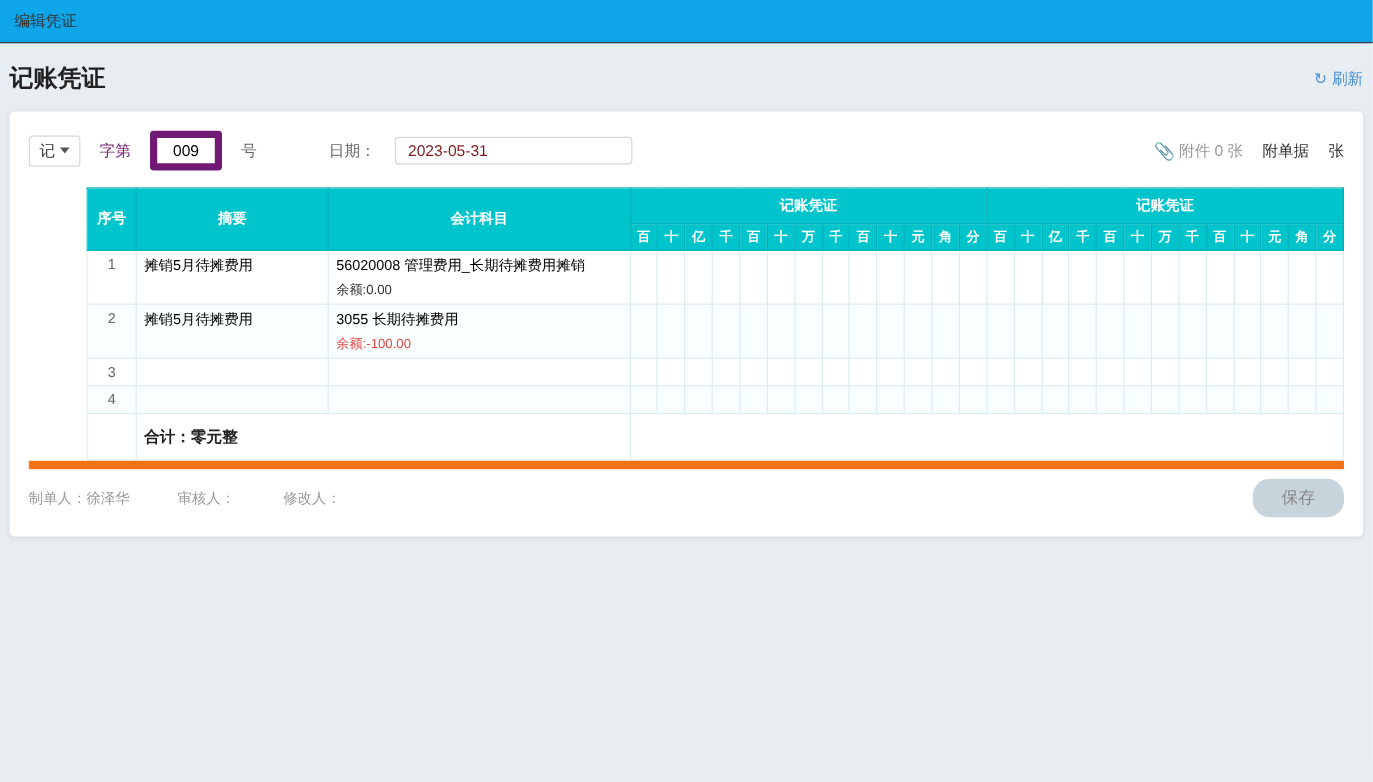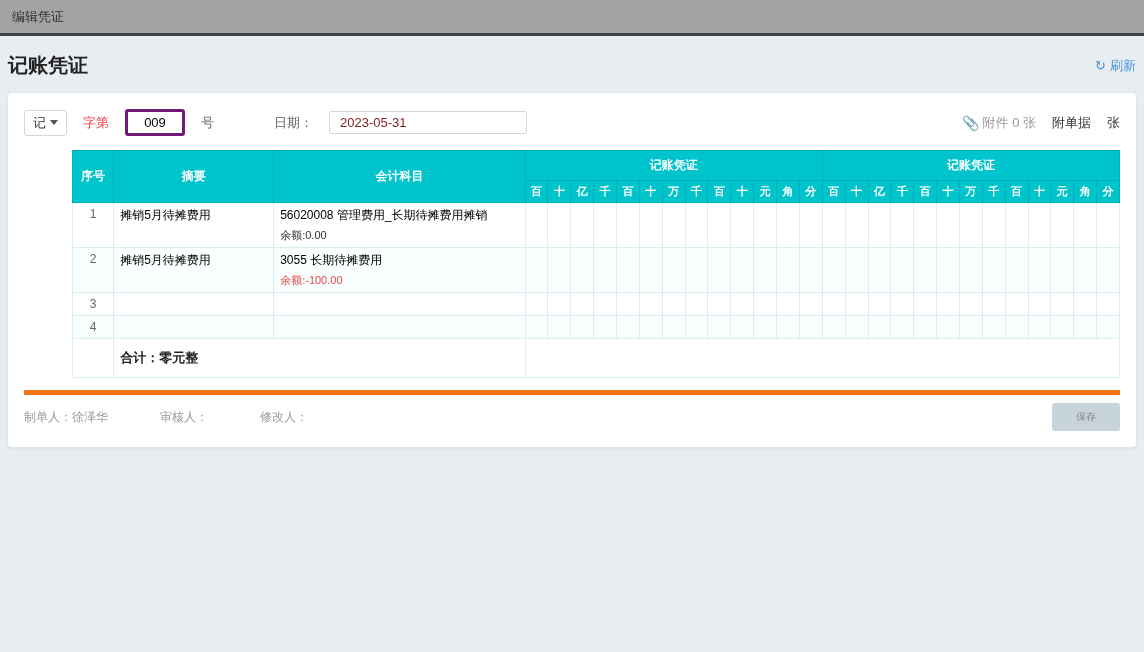--- a/index.html
+++ b/index.html
@@ -5,28 +5,28 @@
     * { box-sizing: border-box; margin: 0; padding: 0; }
     body {
       font-family: "Microsoft YaHei", "PingFang SC", sans-serif;
       font-size: 13px;
       background: #e8edf2;
       width: 1144px;
       height: 652px;
       overflow: hidden;
     }
     .title-bar {
-      background: #a3a3a3;
+      background: #0ea5e9;
       height: 36px;
       display: flex;
       align-items: center;
       padding: 0 12px;
       font-size: 13px;
       color: #333;
-      border-bottom: 3px solid #404040;
+      border-bottom: 1px solid #404040;
     }
     .main-content {
       padding: 16px 8px;
       height: calc(652px - 36px);
       overflow-y: auto;
     }
     .page-header {
       display: flex;
       justify-content: space-between;
       align-items: center;
@@ -66,24 +66,24 @@
       border: 1px solid #d0d7de;
       border-radius: 3px;
       padding: 3px 8px;
       background: #fff;
       cursor: pointer;
       font-size: 13px;
       color: #333;
     }
     .zi-label {
       font-size: 13px;
-      color: #ef4444;
+      color: #701a75;
     }
     .zi-input {
-      border: 3px solid #701a75;
+      border: 6px solid #701a75;
       border-radius: 3px;
       padding: 3px 8px;
       width: 60px;
       font-size: 13px;
       text-align: center;
     }
     .hao-label {
       font-size: 13px;
       color: #666;
     }
@@ -171,37 +171,36 @@
     }
     .total-label {
       font-weight: bold;
       color: #222;
       font-size: 13px;
     }
 
     .footer-row {
       display: flex;
       align-items: center;
-      gap: 52px;
-      margin-top: 12px;
+      gap: 40px;
       padding-top: 8px;
-      border-top: 5px solid #f97316;
+      border-top: 7px solid #f97316;
     }
     .footer-item {
       color: #999;
       font-size: 12px;
     }
     .save-btn {
       margin-left: auto;
       background: #c8d4db;
       color: #888;
       border: none;
-      border-radius: 3px;
+      border-radius: 14px;
       padding: 7px 24px;
-      font-size: 10px;
+      font-size: 14px;
       cursor: not-allowed;
     }
 
     .chevron {
       display: inline-block;
       width: 0;
       height: 0;
       border-left: 4px solid transparent;
       border-right: 4px solid transparent;
       border-top: 5px solid #555;

